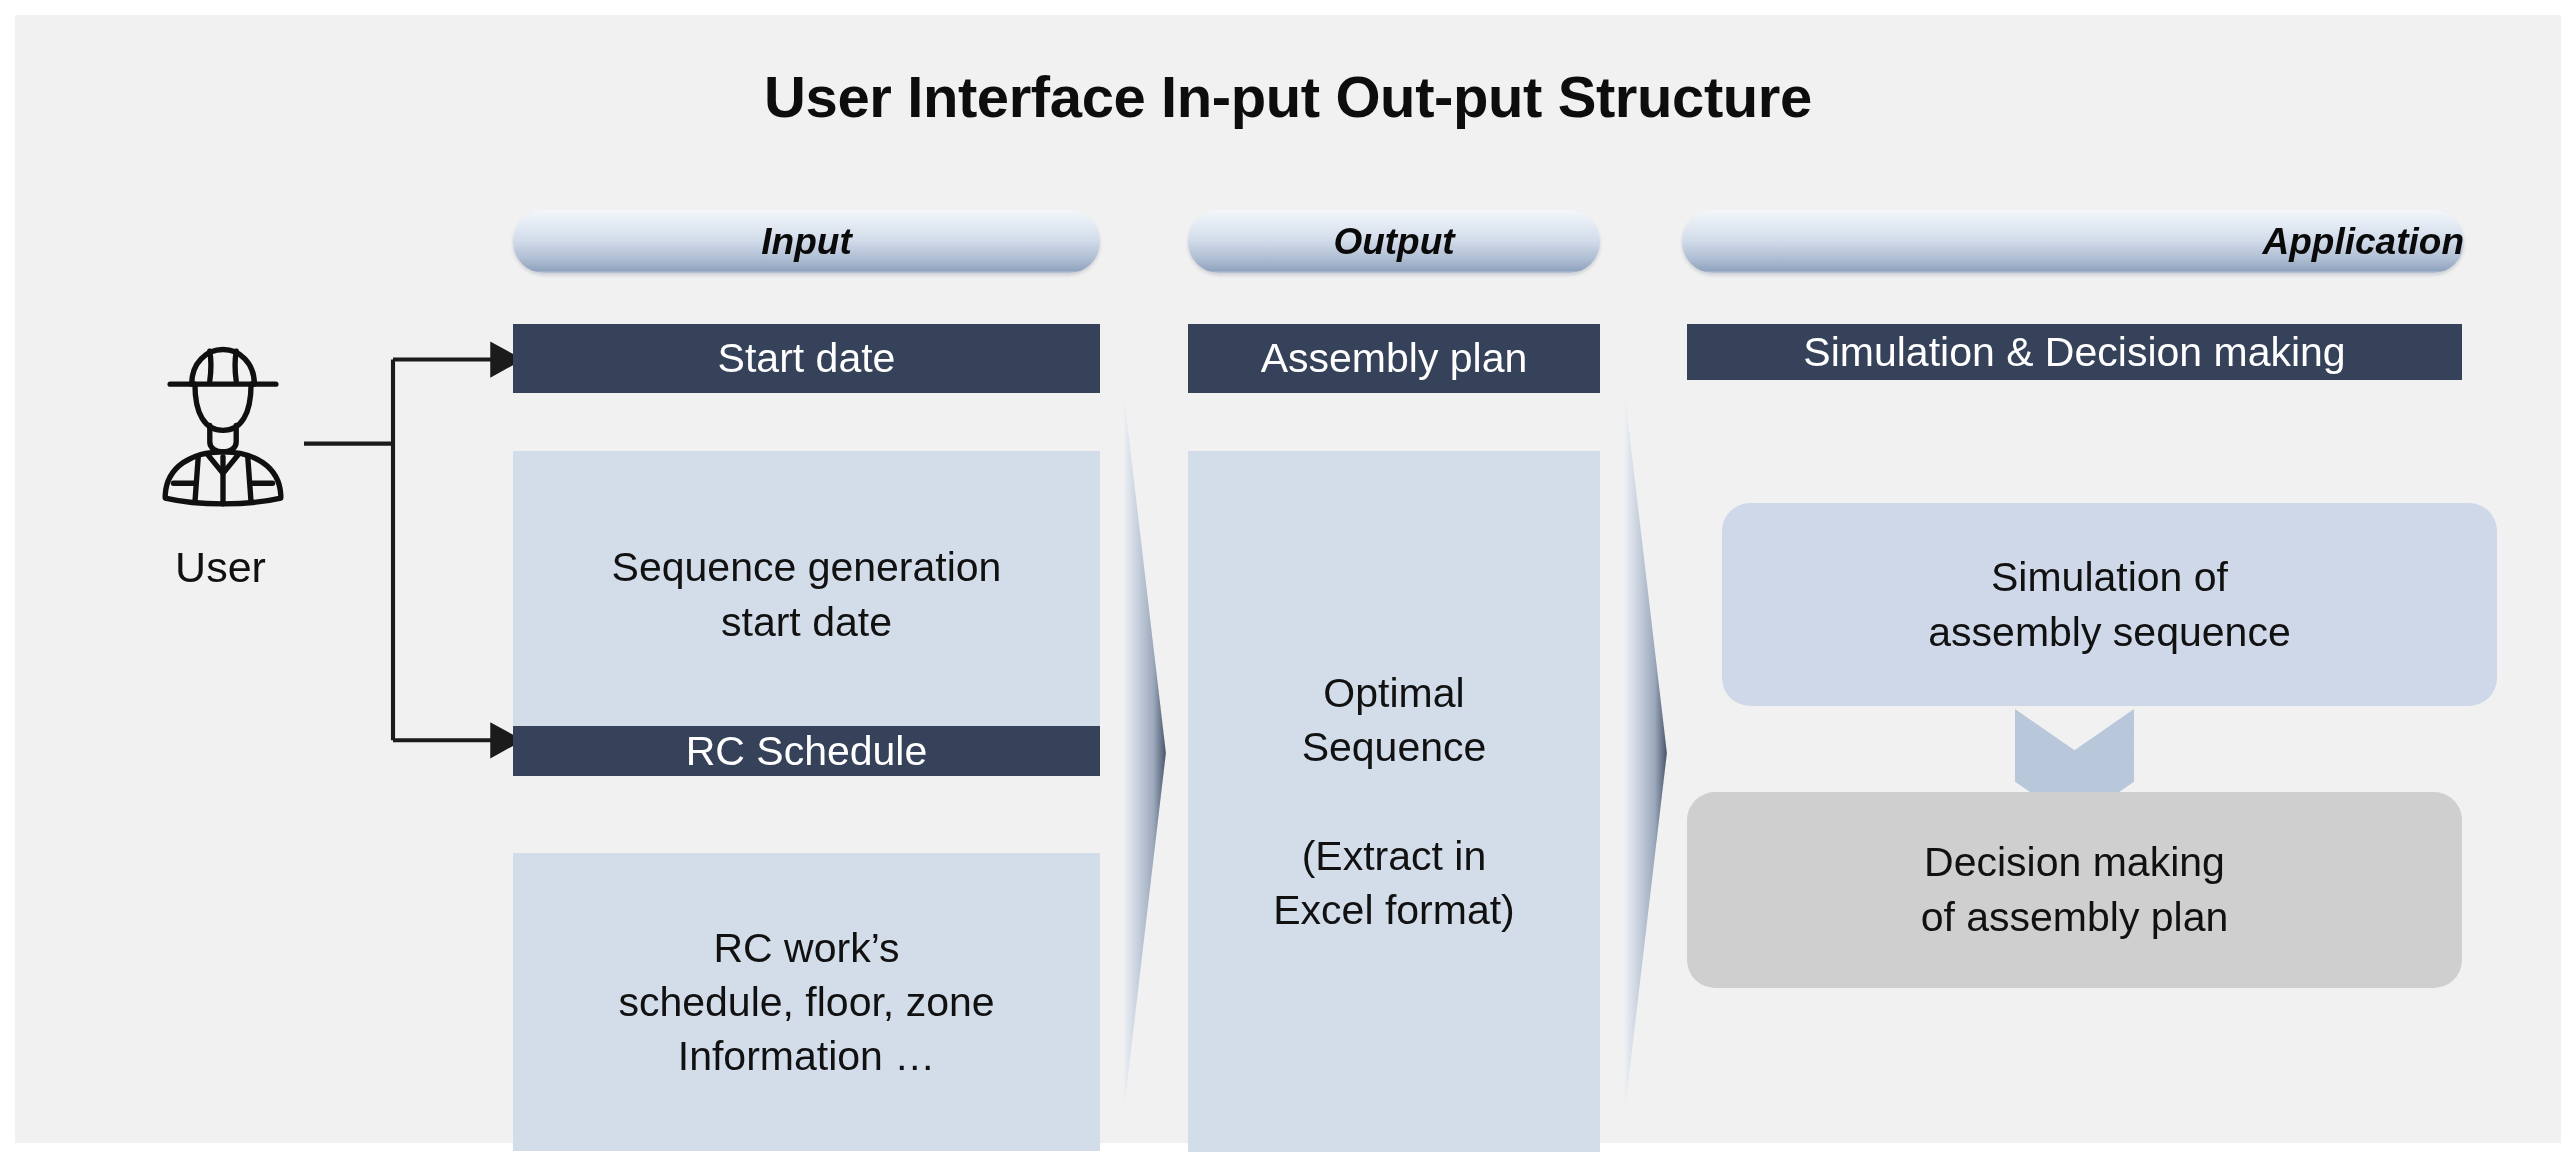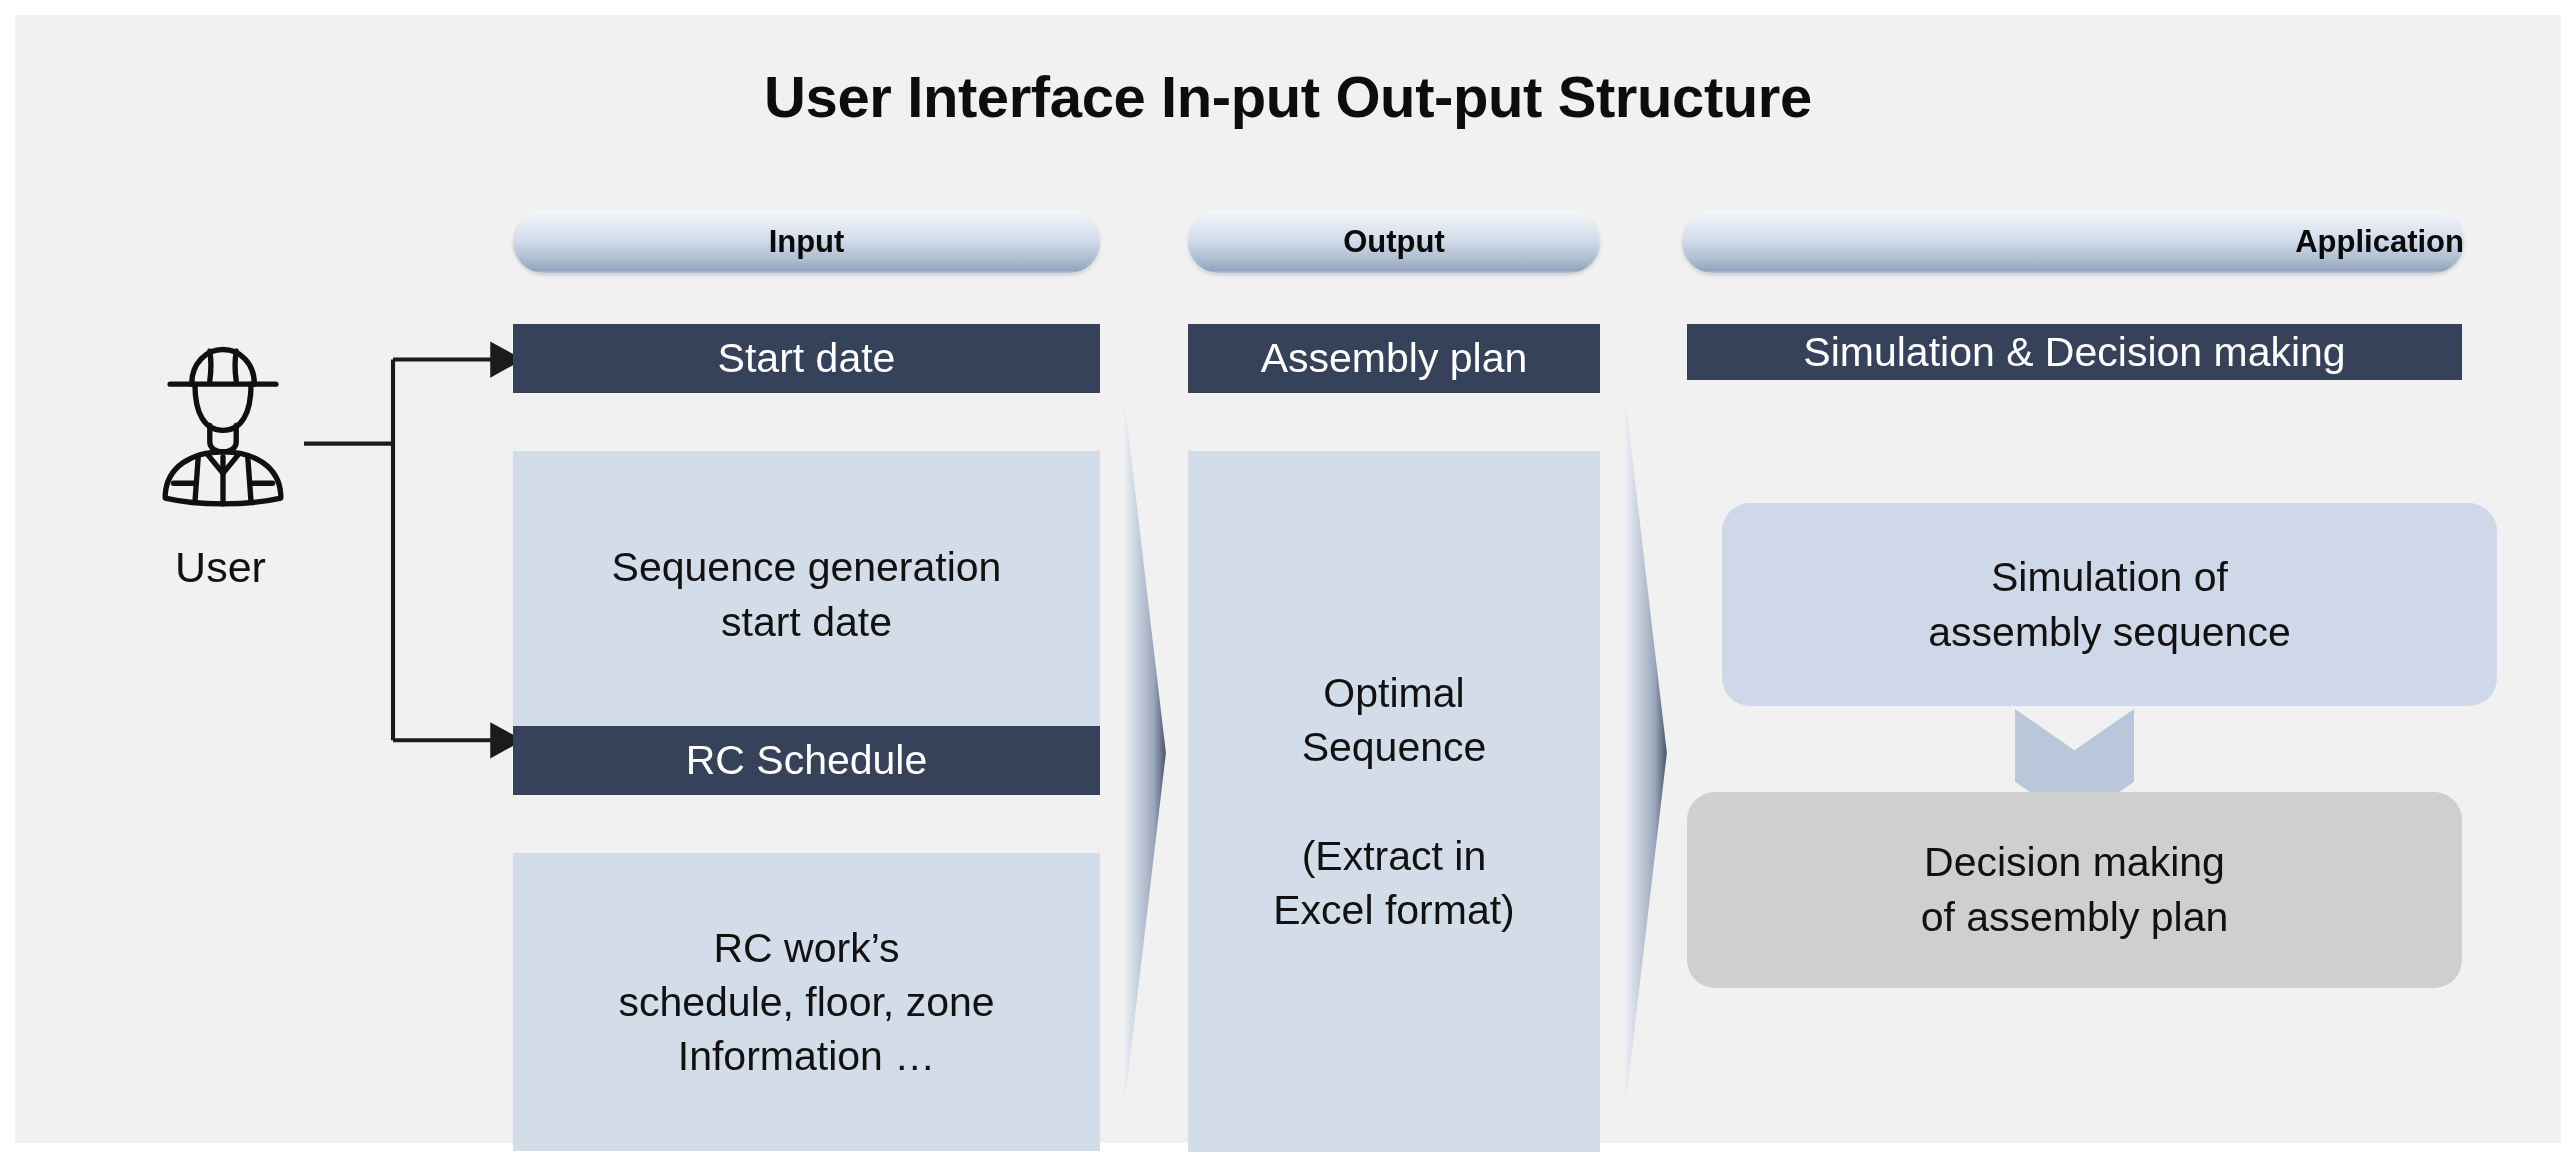--- a/index.html
+++ b/index.html
@@ -56,24 +56,25 @@
         #91a4bf 96%,
         #b9c7da 100%);
     box-shadow: 0 2.5px 3.3px rgba(90,100,120,0.22);
   }
   .colhead .lbl {
     position: absolute;
     top: 50%;
     transform: translateY(-50%);
     width: 100%;
     text-align: center;
-    font-size: 31px;
+    font-size: 37px;
     font-weight: bold;
     color: #0a0a0a;
     white-space: nowrap;
+    font-style: italic;
   }
   #head-input    { left: 498px;  top: 195px; width: 587px; }
   #head-output   { left: 1173px; top: 195px; width: 412px; }
   #head-appl     { left: 1667px; top: 195px; width: 782px; }
   
   #head-appl .lbl { text-align: right; }
 
   
   .darkbar {
     position: absolute;
@@ -120,21 +121,21 @@
     color: #111111;
     line-height: 1.34;
     white-space: pre-line;
   }
   .card-blue { background: #ced8e8; }
   .card-gray { background: #cfcfcf; }
 
   
   #bar-startdate { left: 498px; top: 309px;  width: 587px; height: 69px; }
   #box-startdate { left: 498px; top: 388px;  width: 587px; height: 287px; }
-  #bar-rcsched   { left: 498px; top: 711px;  width: 587px; height: 69px; }
+  #bar-rcsched   { left: 498px; top: 711px;  width: 587px; height: 50px; }
   #box-rcsched   { left: 498px; top: 790px;  width: 587px; height: 298px; }
 
   
   #bar-assembly  { left: 1173px; top: 309px; width: 412px; height: 69px; }
   #box-assembly  { left: 1173px; top: 388px; width: 412px; height: 701px; }
 
   
   #bar-simdec    { left: 1672px; top: 309px; width: 775px; height: 56px; }
   #card-sim      { left: 1672px; top: 488px; width: 775px; height: 203px; margin-left: 35px; }
   #card-dec      { left: 1672px; top: 777px; width: 775px; height: 196px; }

